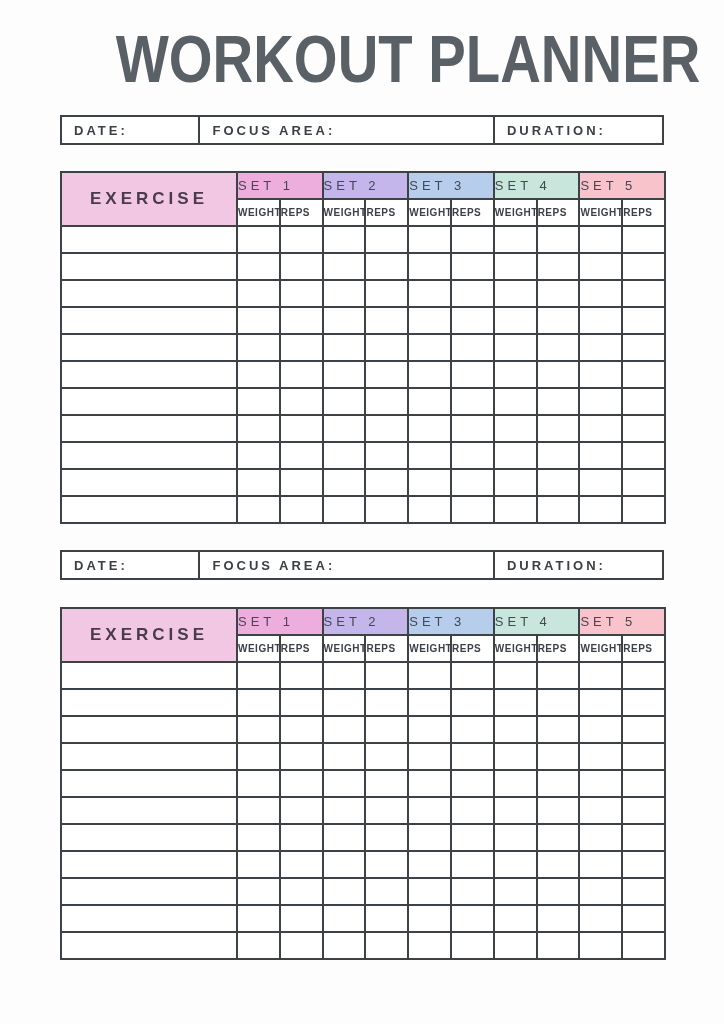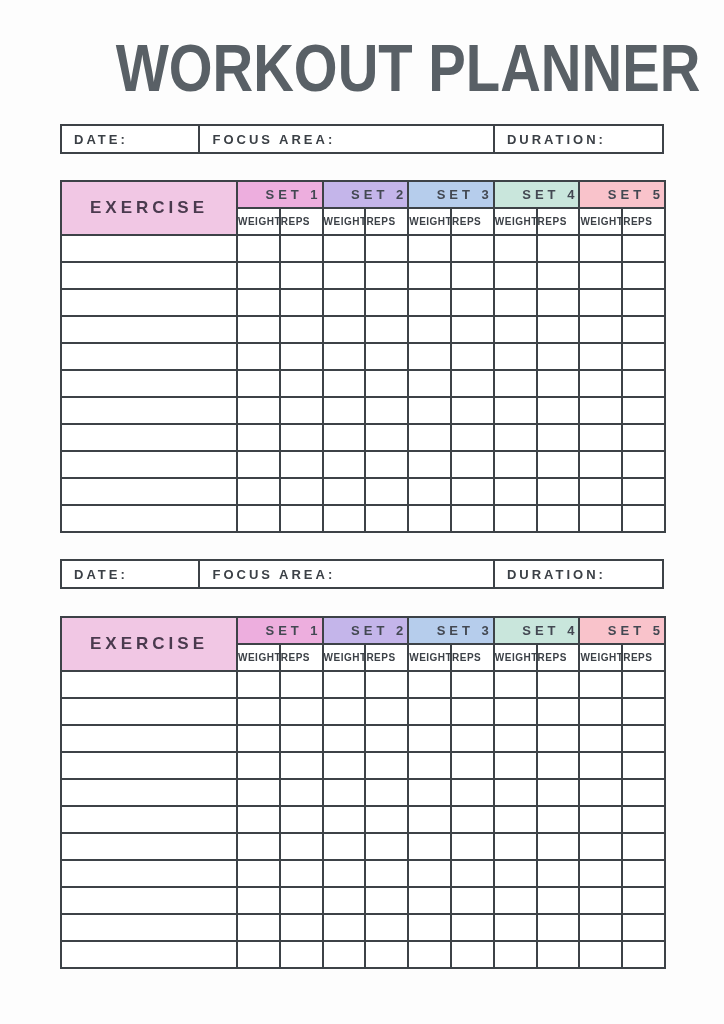--- a/index.html
+++ b/index.html
@@ -2,21 +2,21 @@
 <html style="--title: #596066; --border: #3d4247; --label: #3b4046; --exercise_bg: #f1c7e4; --exercise_text: #4a3a4e; --set_text: #434852; --subhead_text: #3c4147;"><head>
 <meta charset="utf-8">
 <style>
   * { box-sizing: border-box; margin: 0; padding: 0; }
   html, body {
     width: 724px; height: 1024px;
     background: #fdfdfd;
     overflow: hidden;
     font-family: "Liberation Sans", sans-serif;
   }
-  .content { width: 604px; margin: 0 auto; padding-top: 36px; }
+  .content { width: 604px; margin: 0 auto; padding-top: 27px; }
 
   
   .title-wrap { text-align: center; height: 64px; margin-bottom: 24px; }
   .title {
     display: inline-block;
     font-size: 67px;
     font-weight: bold;
     color: var(--title, #596066);
     letter-spacing: 0px;
     transform: scaleX(0.84);
@@ -57,22 +57,22 @@
     height: 27px;
   }
   th.exercise-head {
     background: var(--exercise_bg, #f1c7e4);
     color: var(--exercise_text, #4a3a4e);
     font-size: 17px; font-weight: bold; letter-spacing: 4px;
     text-align: center;
   }
   th.set-head {
     color: var(--set_text, #434852);
-    font-size: 13px; font-weight: bold; letter-spacing: 4px;
-    text-align: right;
+    font-size: 13px; font-weight: normal; letter-spacing: 4px;
+    text-align: left;
   }
   th.sub-head {
     background: #fff;
     color: var(--subhead_text, #3c4147);
     font-size: 10px; font-weight: bold; letter-spacing: 0.5px;
     text-align: left;
   }
   td.blank { background: #fff; }
 </style>
 </head>

